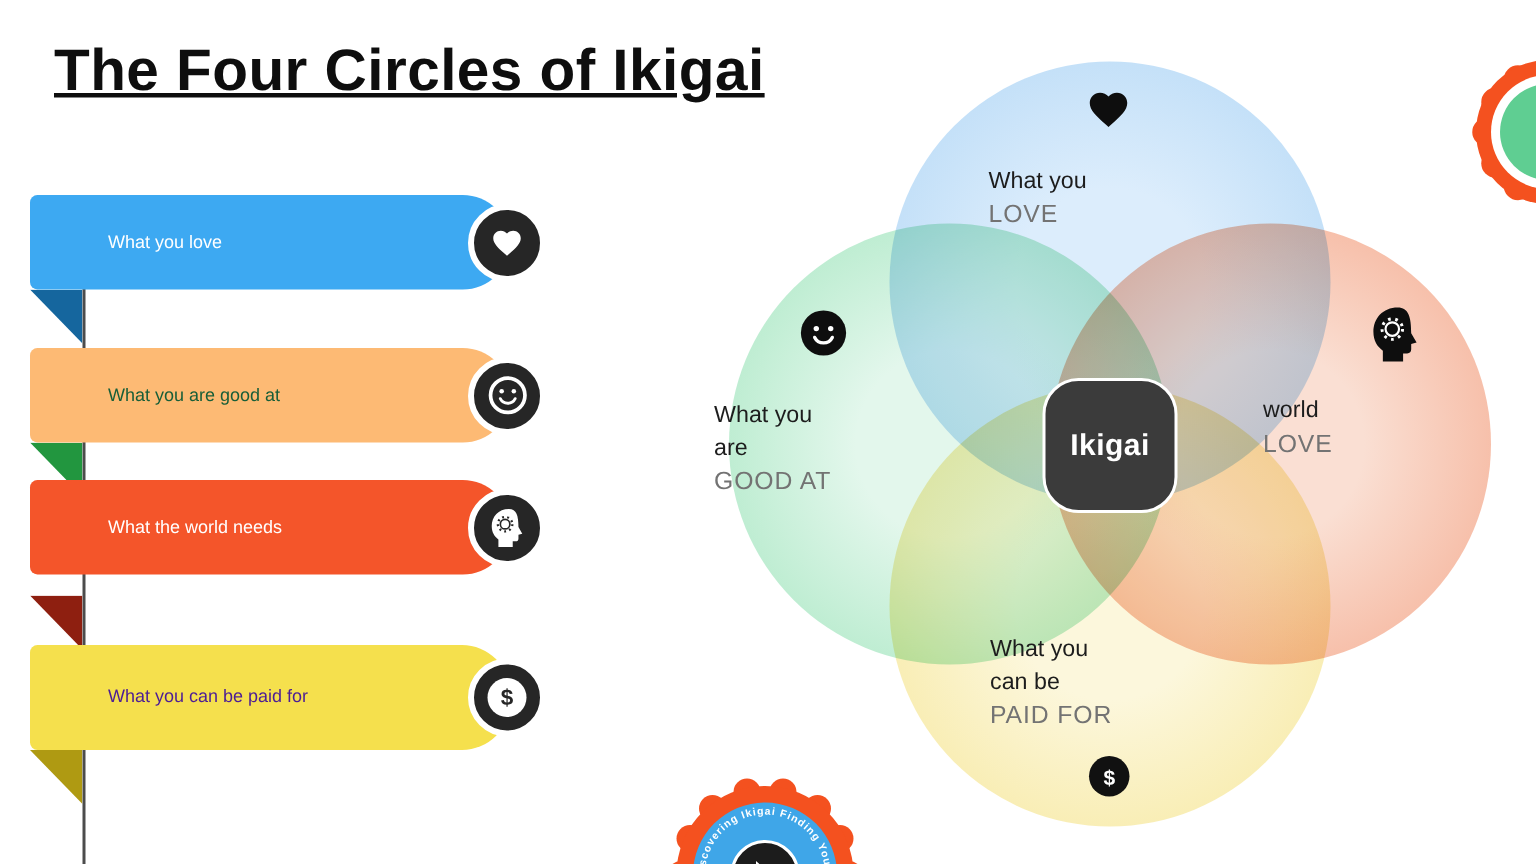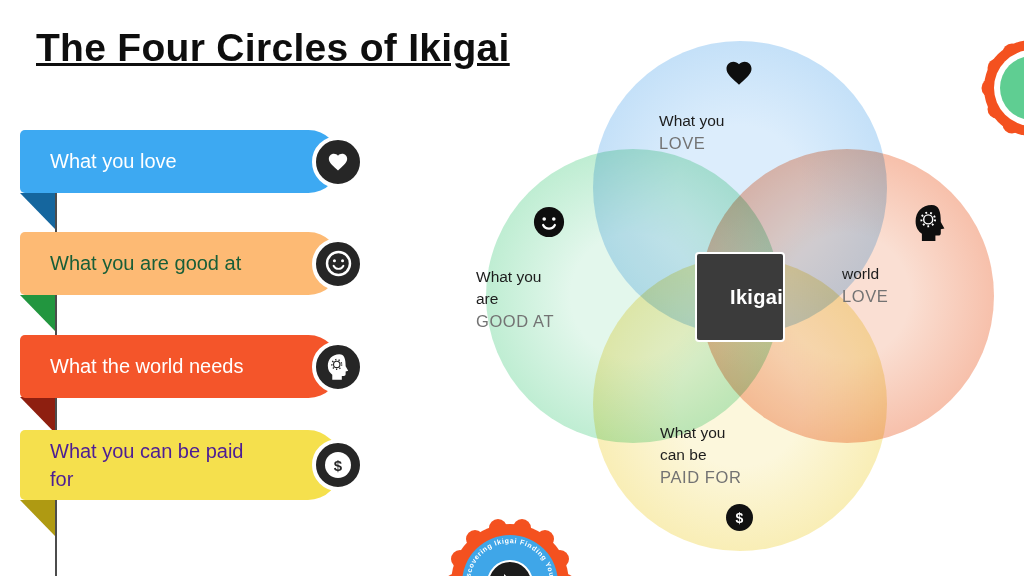--- a/index.html
+++ b/index.html
@@ -11,47 +11,47 @@
   .slide-title{
     position:absolute;left:36px;top:26px;font-size:39px;font-weight:bold;
     color:#0e0e0e;letter-spacing:.3px;text-decoration:underline;
   }
   
   .timeline{position:absolute;left:55px;top:140px;width:2px;height:436px;background:#4c4c4c;z-index:0;}
   .banner{
     position:absolute;left:20px;width:320px;height:63px;z-index:2;
     border-radius:5px 32px 32px 5px;display:flex;align-items:center;
   }
-  .banner .label{margin-left:30px;font-size:20px;line-height:1.42;max-width:215px;}
+  .banner .label{margin-left:52px;font-size:12px;line-height:1.42;max-width:215px;}
   .fold{position:absolute;left:20px;width:35px;height:36px;z-index:1;
     clip-path:polygon(0 0,100% 0,100% 100%);}
   .icon-disc{
     position:absolute;left:292px;top:50%;transform:translateY(-50%);
     width:44px;height:44px;border-radius:50%;background:#262626;border:4px solid #fff;
     display:flex;align-items:center;justify-content:center;box-sizing:content-box;
   }
   .b1{top:130px;background:#3DA9F2;}   .f1{top:193px;background:#15669E;}
   .b2{top:232px;background:#fdba74;}   .f2{top:295px;background:#22963F;}
-  .b3{top:335px;background:#F4552A;text-align:center;}   .f3{top:397px;background:#8E1F10;}
+  .b3{top:320px;background:#F4552A;text-align:center;}   .f3{top:397px;background:#8E1F10;}
   .b4{top:430px;height:70px;background:#F5E04D;} .f4{top:500px;background:#AF9A12;}
   .b1 .label,.b3 .label{color:#ffffff;}
   .b2 .label{color:#185E38;}
   .b4 .label{color:#4c1d95;}
   .coin{width:26px;height:26px;border-radius:50%;background:#ffffff;display:flex;
     align-items:center;justify-content:center;font-weight:bold;font-size:15px;color:#262626;}
   
   .vcircle{position:absolute;width:294px;height:294px;border-radius:50%;mix-blend-mode:multiply;}
   .v-love  {left:593px;top:41px; background:radial-gradient(circle,#DCEDFC 30%,#B8DAF6 92%);}
   .v-good  {left:486px;top:149px;background:radial-gradient(circle,#E3F7EC 30%,#ACE8C5 92%);}
   .v-needs {left:700px;top:149px;background:radial-gradient(circle,#FADFD3 30%,#F5B096 92%);}
   .v-paid  {left:593px;top:257px;background:radial-gradient(circle,#FCF7DC 30%,#F7E9A2 92%);}
   .center-chip{
     position:absolute;left:695px;top:252px;width:90px;height:90px;box-sizing:border-box;
-    background:#3B3B3B;border:2.5px solid #ffffff;border-radius:4px;
-    display:flex;align-items:center;justify-content:flex-end;z-index:3;
+    background:#3B3B3B;border:2.5px solid #ffffff;border-radius:24px;
+    display:flex;align-items:center;justify-content:center;z-index:3;
   }
   .center-chip span{color:#ffffff;font-weight:bold;font-size:20px;letter-spacing:.3px;}
   .vlabel{position:absolute;width:160px;text-align:left;font-size:15.5px;color:#1d1d1d;
     line-height:22px;z-index:2;}
   .vlabel .strong{font-weight:normal;font-size:16.5px;color:#737373;letter-spacing:.6px;}
   .vl-love{left:659px;top:110px;}
   .vl-good{left:476px;top:266px;}
   .vl-needs{left:842px;top:263px;}
   .vl-paid{left:660px;top:422px;}
   .vicon{position:absolute;z-index:2;}

